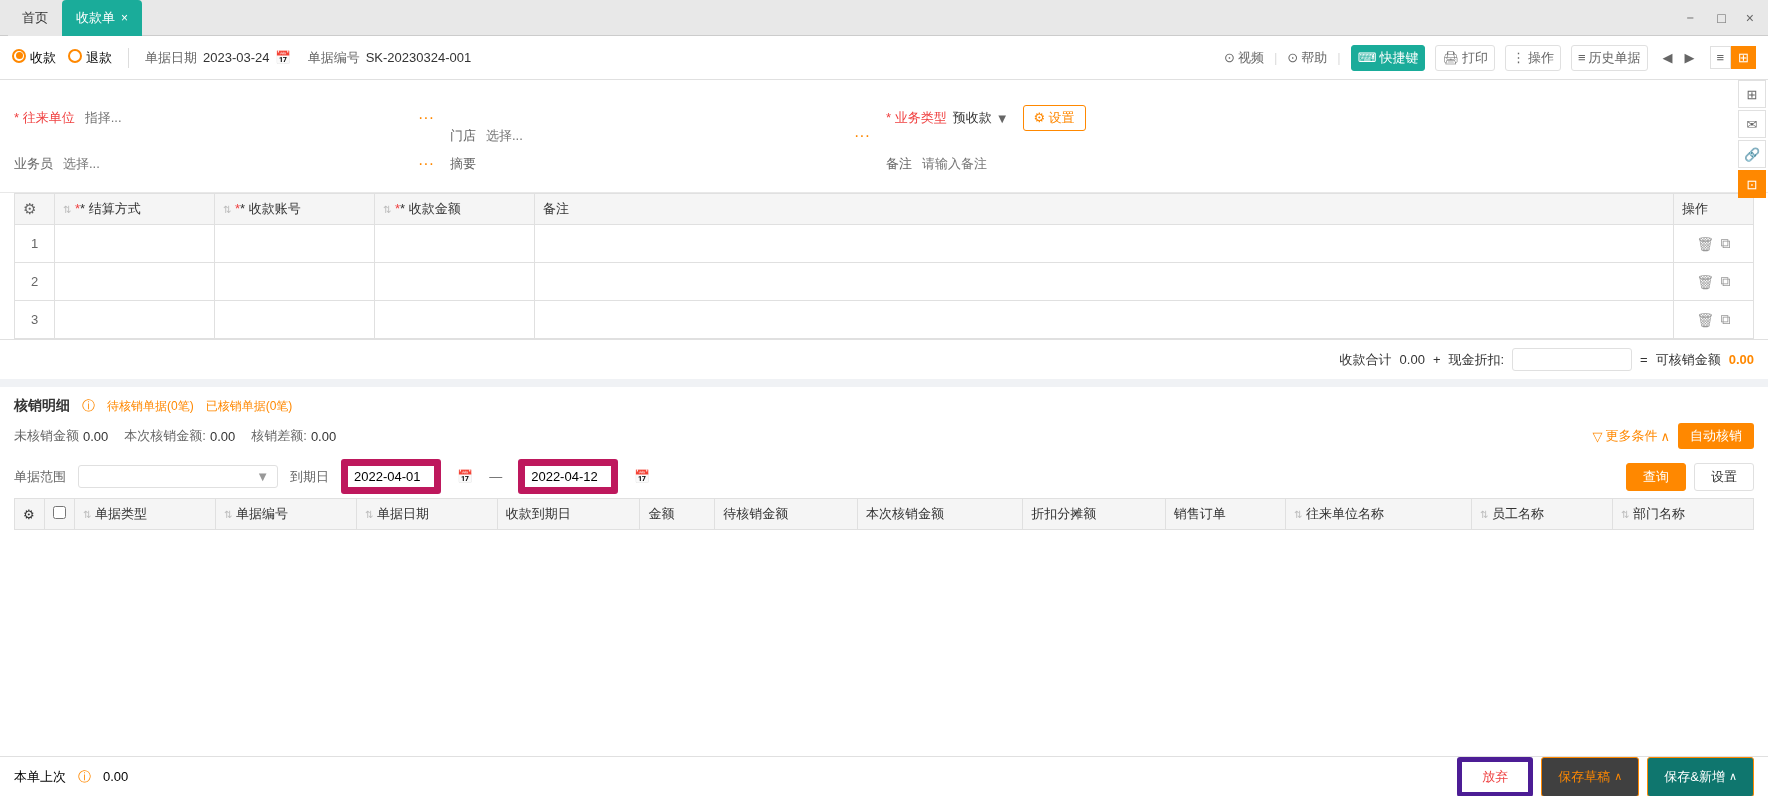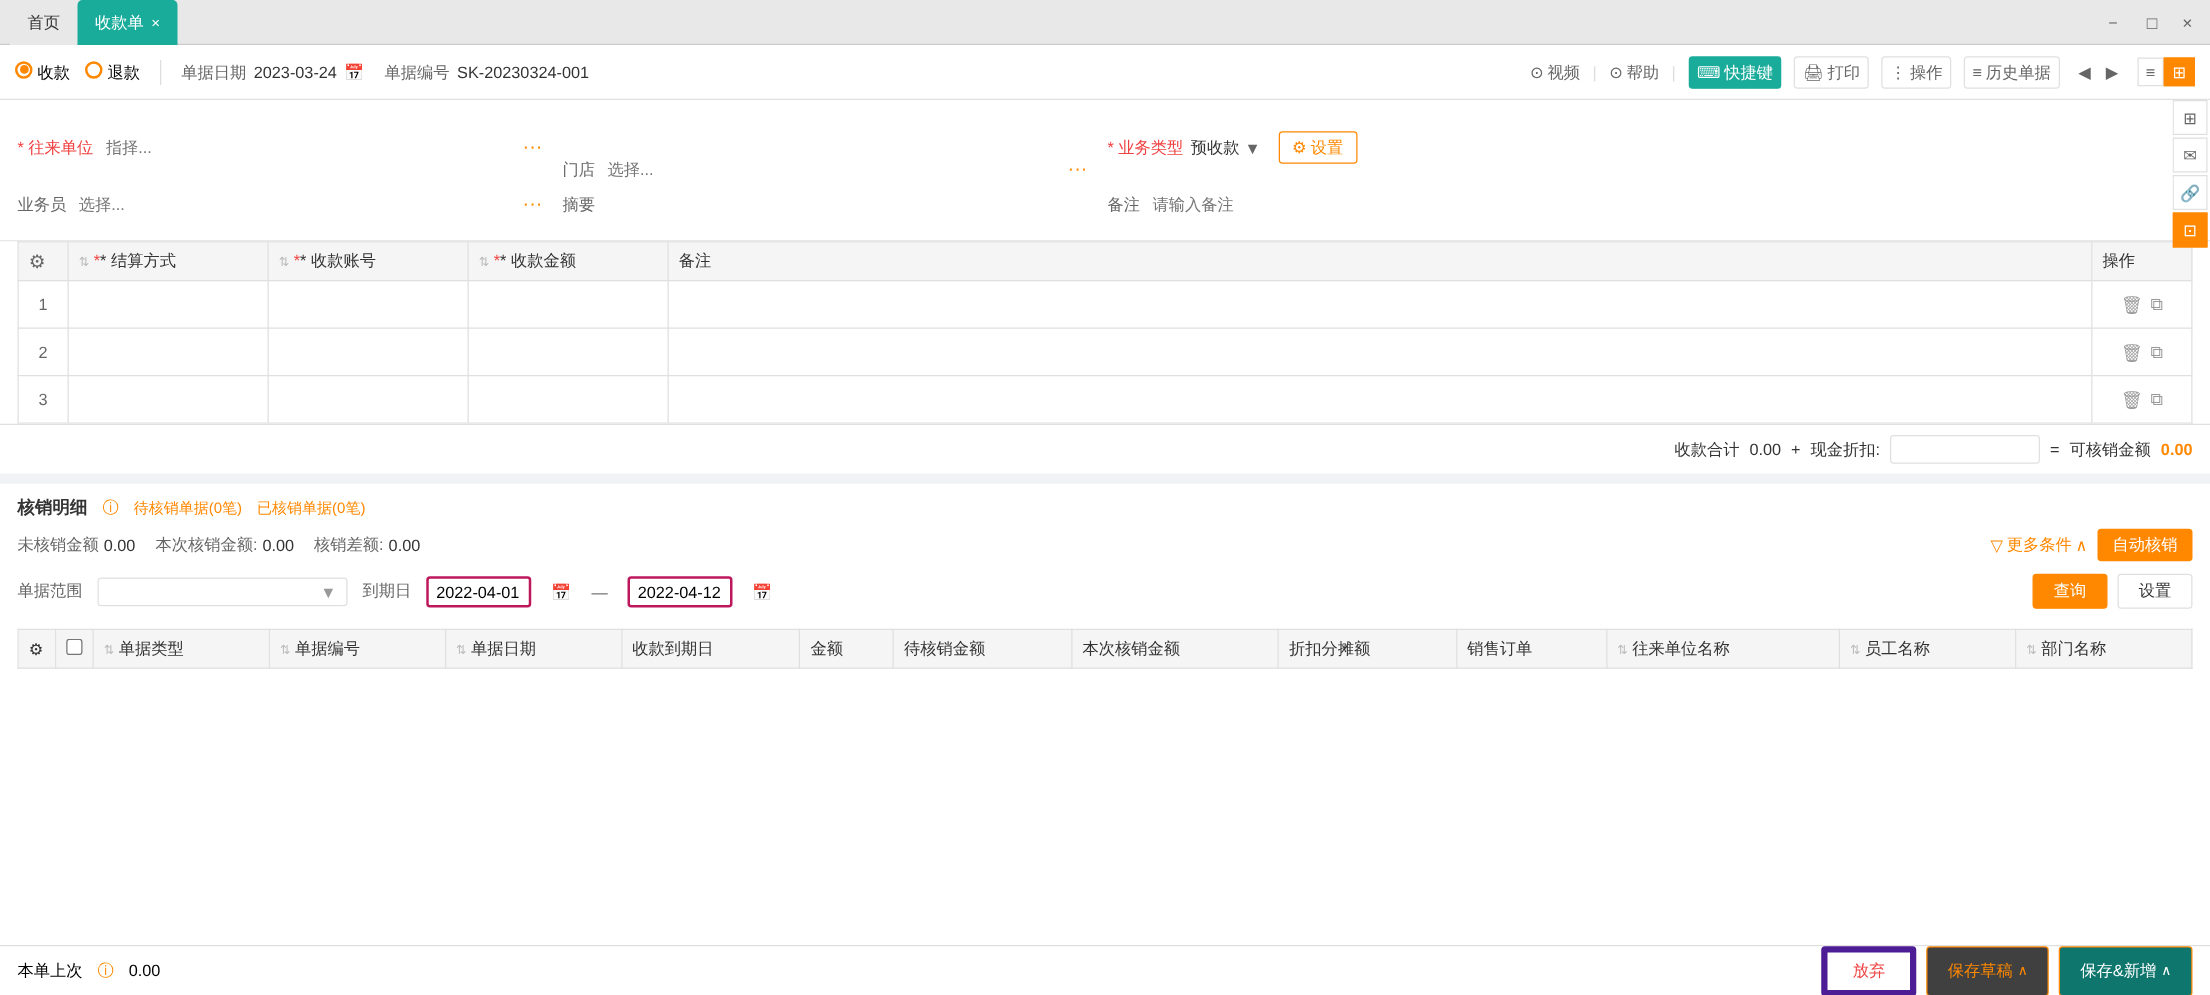--- a/index.html
+++ b/index.html
@@ -103,22 +103,22 @@
     .writeoff-header { display: flex; align-items: center; gap: 12px; margin-bottom: 8px; }
     .section-title { font-size: 14px; font-weight: bold; color: #333; }
     .info-icon { color: #ff8800; cursor: pointer; font-size: 13px; }
     .tab-link { color: #ff8800; cursor: pointer; font-size: 12px; }
     .writeoff-stats { display: flex; align-items: center; gap: 16px; margin-bottom: 10px; }
     .stat-item { display: flex; align-items: center; gap: 4px; color: #333; }
     .stat-label { color: #666; }
     .filter-label { color: #666; white-space: nowrap; }
     .filter-arrow { color: #999; cursor: pointer; }
     .date-input {
-      border: 2px solid #be185d; border-radius: 3px; padding: 3px 6px;
-      outline: none; width: 84px;
+      border: 7px solid #be185d; border-radius: 3px; padding: 3px 6px;
+      outline: none; width: 100px;
     }
     .filter-btn {
       padding: 4px 16px; border-radius: 3px; cursor: pointer; font-size: 13px;
       border: 1px solid #ff8800; background: #ff8800; color: #fff;
     }
     .filter-btn.secondary { background: #fff; color: #333; border-color: #e0e0e0; }
     .more-filter { color: #ff8800; cursor: pointer; font-size: 12px; display: flex; align-items: center; gap: 3px; }
     .auto-btn {
       padding: 4px 12px; background: #ff8800; color: #fff;
       border: none; border-radius: 3px; cursor: pointer;
@@ -399,21 +399,21 @@
       <div class="filter-actions">
         <span class="more-filter">
           <span>▽</span>
           <span>更多条件</span>
           <span>∧</span>
         </span>
         <button class="auto-btn">自动核销</button>
       </div>
     </div>
 
-    <div style="display:flex;align-items:center;gap:12px;margin-bottom:16px;">
+    <div style="display:flex;align-items:center;gap:12px;margin-bottom:4px;">
       <span class="filter-label">单据范围</span>
       <div style="display:flex;align-items:center;border:1px solid #e0e0e0;border-radius:3px;padding:3px 8px;min-width:200px;background:#fff;">
         <span style="color:#999;flex:1;"></span>
         <span class="filter-arrow">▼</span>
       </div>
       <span class="filter-label">到期日</span>
       <input class="date-input" type="text" value="2022-04-01" style="">
       <span class="cal-icon">📅</span>
       <span class="dash">—</span>
       <input class="date-input" type="text" value="2022-04-12" style="">

